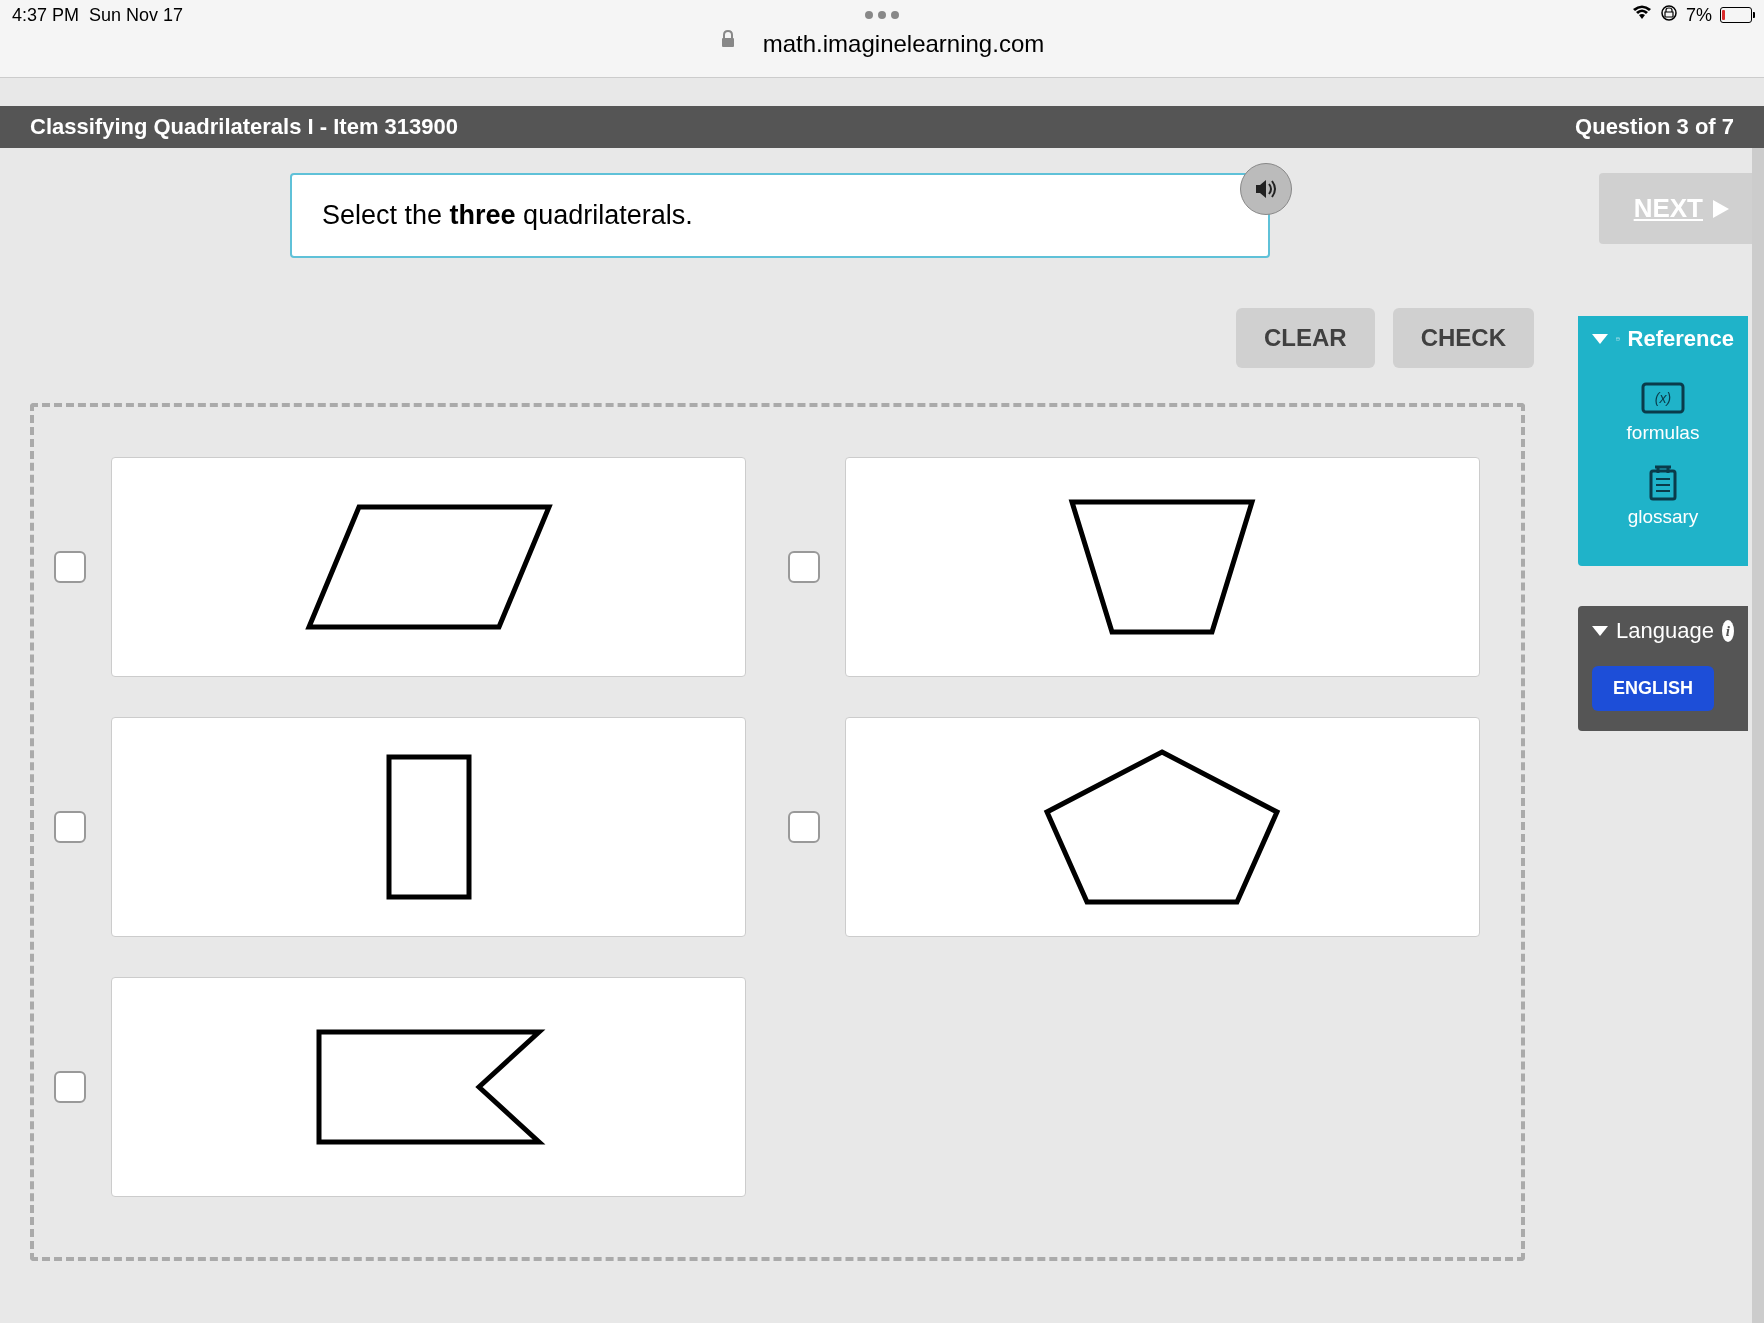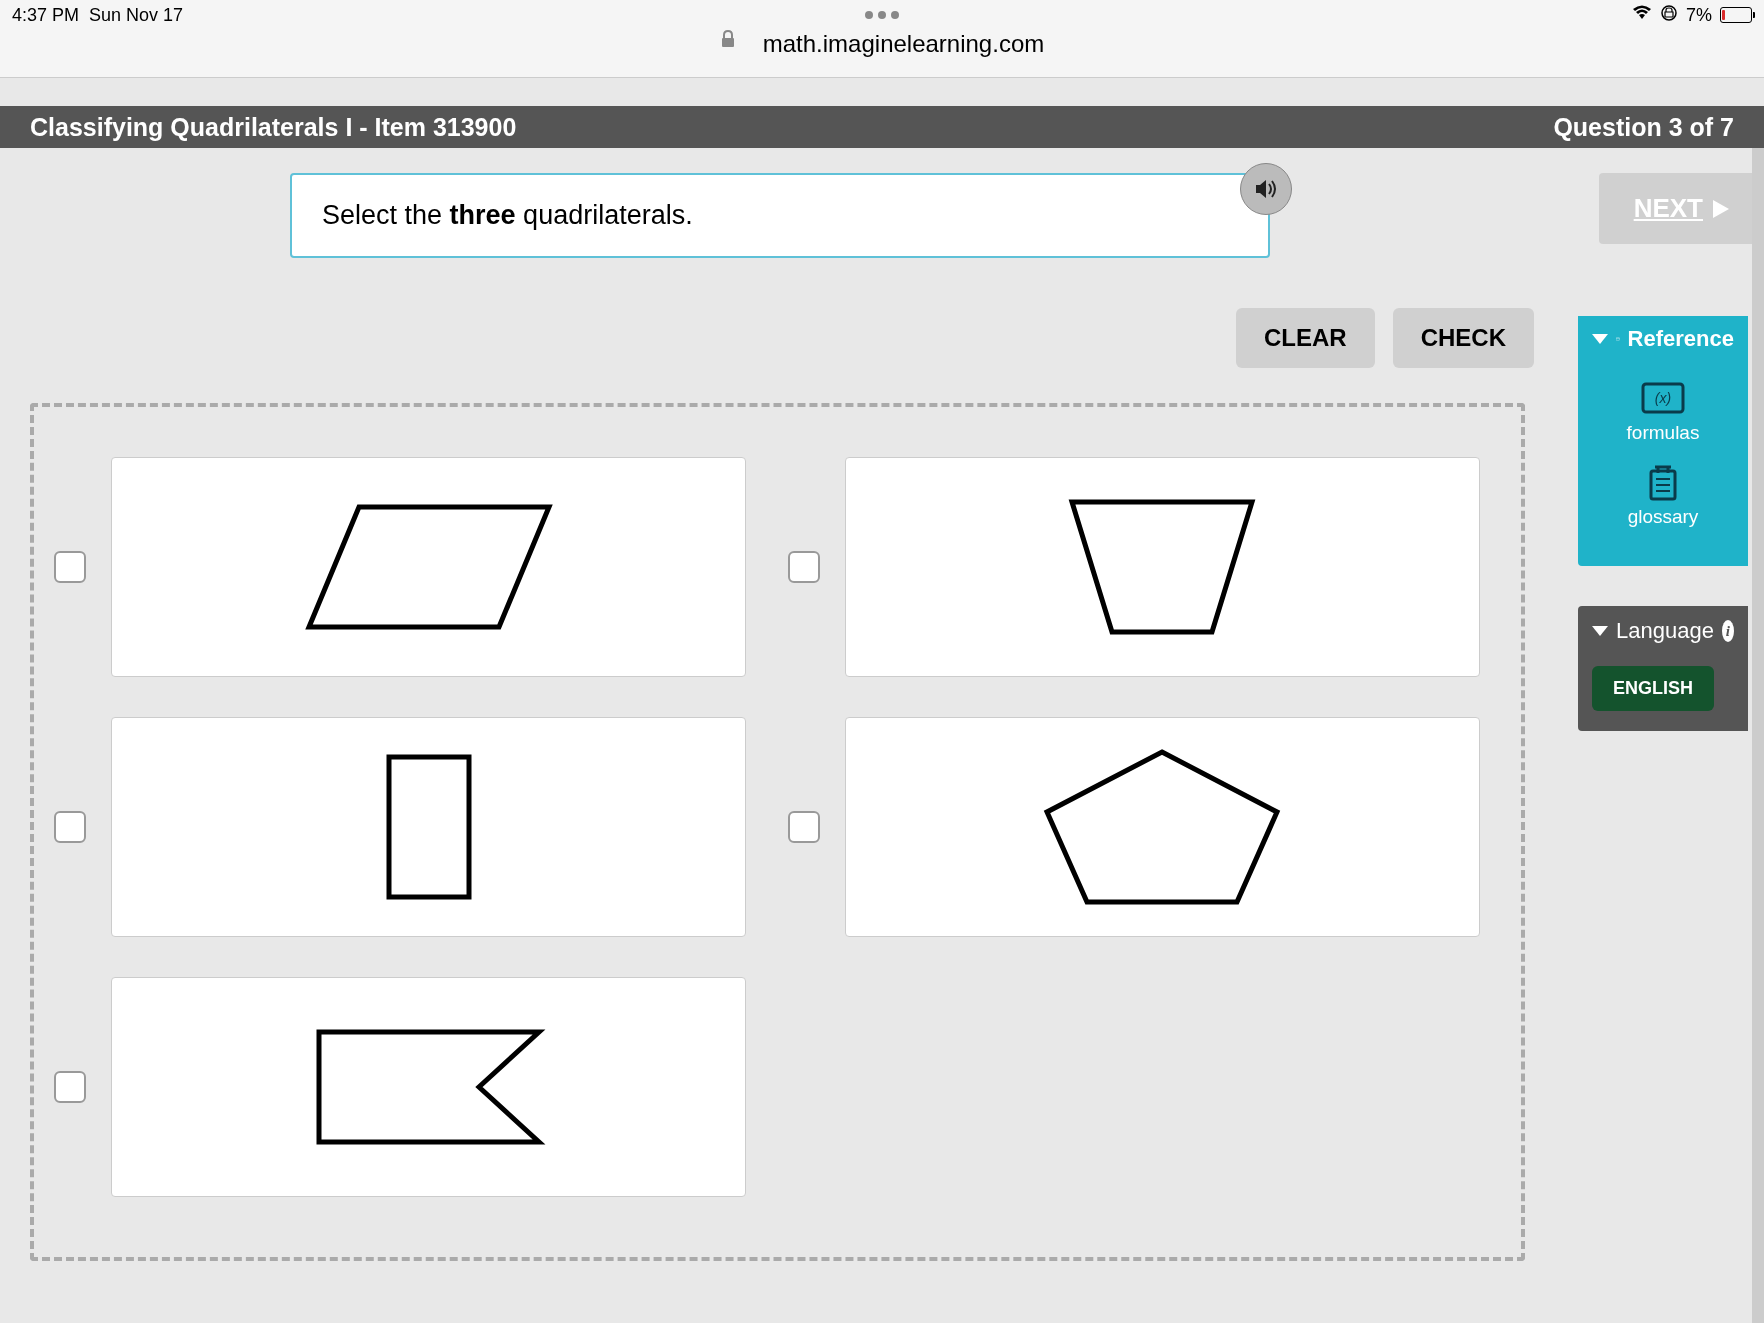--- a/index.html
+++ b/index.html
@@ -74,21 +74,21 @@
 }
 .lock-icon { font-size: 18px; color: #666; }
 .header-bar {
   background: #555;
   color: #fff;
   height: 42px;
   display: flex;
   align-items: center;
   padding: 0 30px;
   margin-top: 28px;
-  font-size: 25px;
+  font-size: 22px;
   font-weight: 600;
 }
 .header-right { margin-left: auto; font-weight: 600; }
 .content-area {
   background: #e8e8e8;
   padding: 25px 0 0 0;
   position: relative;
   height: calc(100% - 148px);
 }
 .prompt-row {
@@ -140,21 +140,21 @@
 }
 .action-row {
   display: flex;
   gap: 18px;
   margin: 50px 0 0 0;
   justify-content: flex-end;
   padding-right: 230px;
 }
 .action-btn {
   background: #d0d0d0;
-  color: #000000;
+  color: #404040;
   border: none;
   padding: 16px 28px;
   font-size: 24px;
   font-weight: 700;
   border-radius: 6px;
   cursor: pointer;
 }
 .options-container {
   margin: 35px 30px 0 30px;
   border: 4px dashed #aaa;
@@ -233,21 +233,21 @@
 .lang-header {
   padding: 12px 14px;
   font-size: 22px;
   font-weight: 500;
   display: flex;
   align-items: center;
   gap: 8px;
 }
 .lang-body { padding: 10px 14px 20px 14px; }
 .lang-btn {
-  background: #14532d;
+  background: #1d4ed8;
   color: #fff;
   border: none;
   padding: 12px 18px;
   font-size: 18px;
   font-weight: 700;
   border-radius: 6px;
   cursor: pointer;
   width: 122px;
 }
 .triangle-down {

